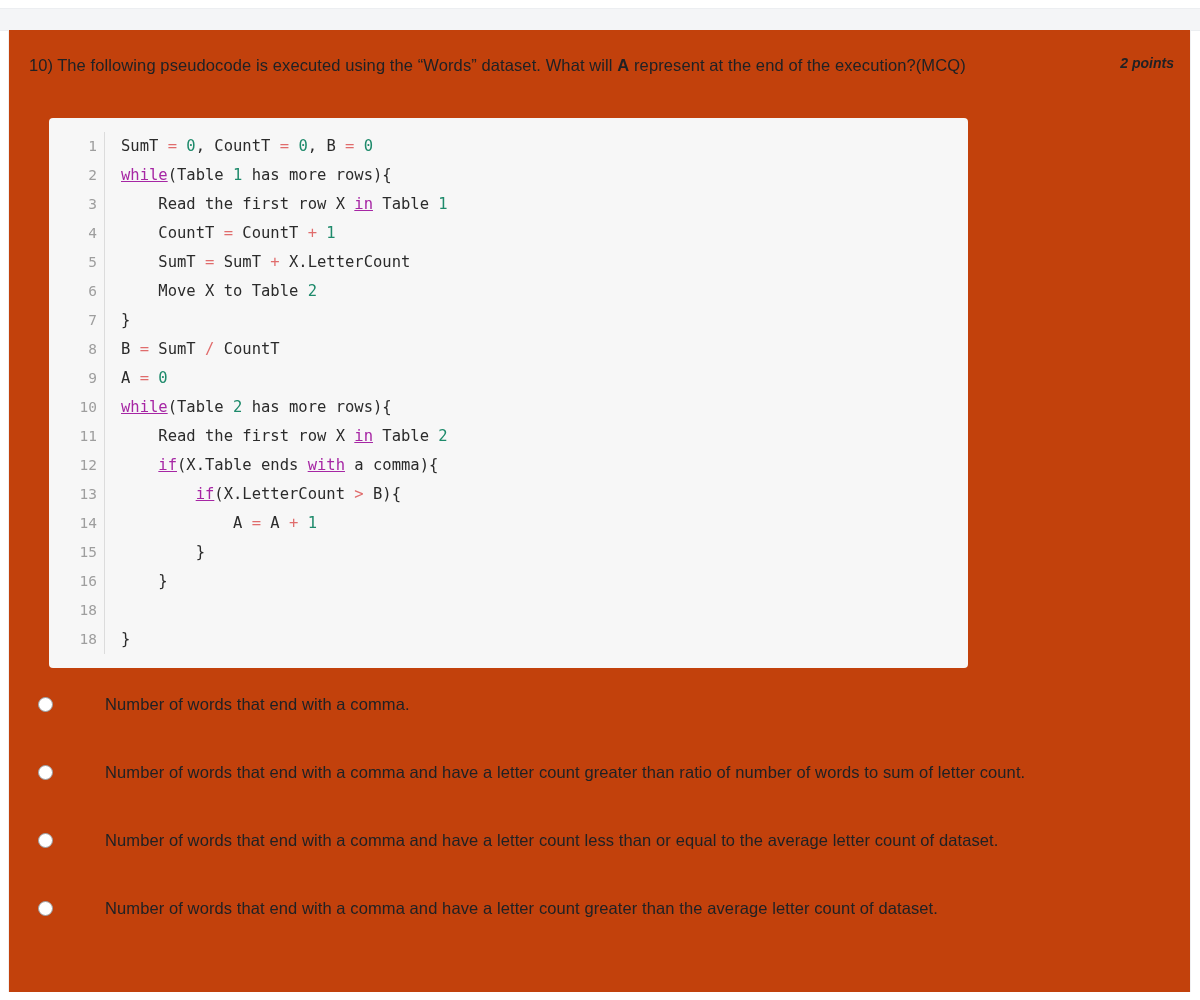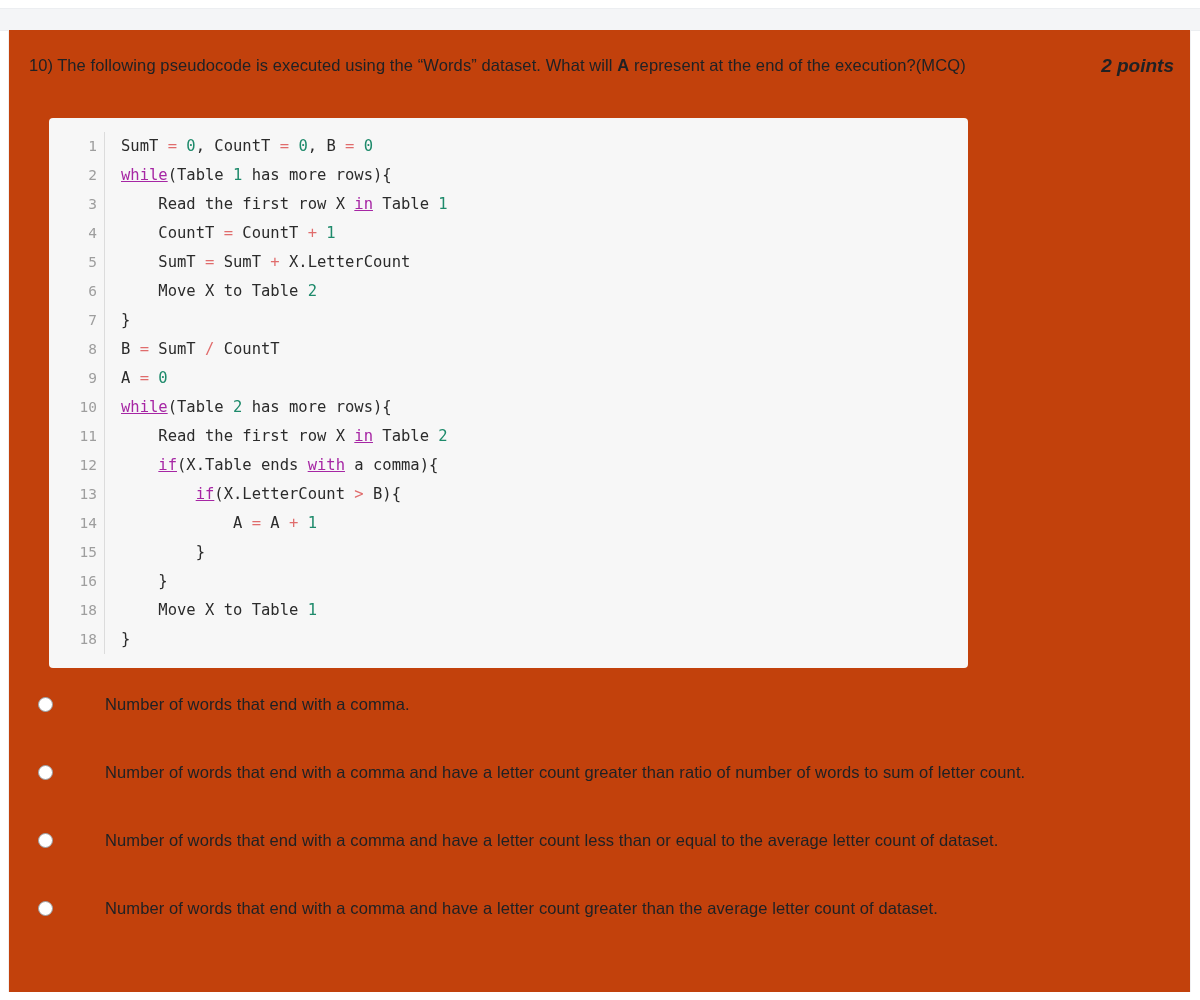--- a/index.html
+++ b/index.html
@@ -58,21 +58,21 @@
     letter-spacing: 0.1px;
   }
   .q-num {
     display: inline-block;
     margin-right: 4px;
   }
   .q-var {
     font-weight: bold;
   }
   .q-points {
-    font-size: 19px;
+    font-size: 14px;
     font-weight: bold;
     font-style: italic;
     color: #202124;
     white-space: nowrap;
     padding-left: 26px;
     padding-top: 1px;
     text-align: right;
   }
 
   
@@ -175,21 +175,21 @@
         <div class="code-line"><span class="ln">7</span><span class="code-content"><span class="tok-pun">}</span></span></div>
         <div class="code-line"><span class="ln">8</span><span class="code-content"><span class="tok-pun">B </span><span class="tok-op">=</span><span class="tok-pun"> SumT </span><span class="tok-op">/</span><span class="tok-pun"> CountT</span></span></div>
         <div class="code-line"><span class="ln">9</span><span class="code-content"><span class="tok-pun">A </span><span class="tok-op">=</span><span class="tok-pun"> </span><span class="tok-num">0</span></span></div>
         <div class="code-line"><span class="ln">10</span><span class="code-content"><span class="tok-kw">while</span><span class="tok-pun">(Table </span><span class="tok-num">2</span><span class="tok-pun"> has more rows){</span></span></div>
         <div class="code-line"><span class="ln">11</span><span class="code-content"><span class="tok-pun">    Read the first row X </span><span class="tok-kw">in</span><span class="tok-pun"> Table </span><span class="tok-num">2</span></span></div>
         <div class="code-line"><span class="ln">12</span><span class="code-content"><span class="tok-pun">    </span><span class="tok-kw">if</span><span class="tok-pun">(X.Table ends </span><span class="tok-kw">with</span><span class="tok-pun"> a comma){</span></span></div>
         <div class="code-line"><span class="ln">13</span><span class="code-content"><span class="tok-pun">        </span><span class="tok-kw">if</span><span class="tok-pun">(X.LetterCount </span><span class="tok-op">&gt;</span><span class="tok-pun"> B){</span></span></div>
         <div class="code-line"><span class="ln">14</span><span class="code-content"><span class="tok-pun">            A </span><span class="tok-op">=</span><span class="tok-pun"> A </span><span class="tok-op">+</span><span class="tok-pun"> </span><span class="tok-num">1</span></span></div>
         <div class="code-line"><span class="ln">15</span><span class="code-content"><span class="tok-pun">        }</span></span></div>
         <div class="code-line"><span class="ln">16</span><span class="code-content"><span class="tok-pun">    }</span></span></div>
-        <div class="code-line"><span class="ln">18</span><span class="code-content"><span class="tok-pun">    Move X to Table </span><span class="tok-num">1</span></span></div>
+        <div class="code-line"><span class="ln">18</span></div>
         <div class="code-line"><span class="ln">18</span><span class="code-content"><span class="tok-pun">}</span></span></div>
       </div>
   </div>
 
   <div class="options" id="options-list">
       <div class="option-row">
         <span class="radio"></span>
         <span class="option-label">Number of words that end with a comma.</span>
       </div>
       <div class="option-row">

